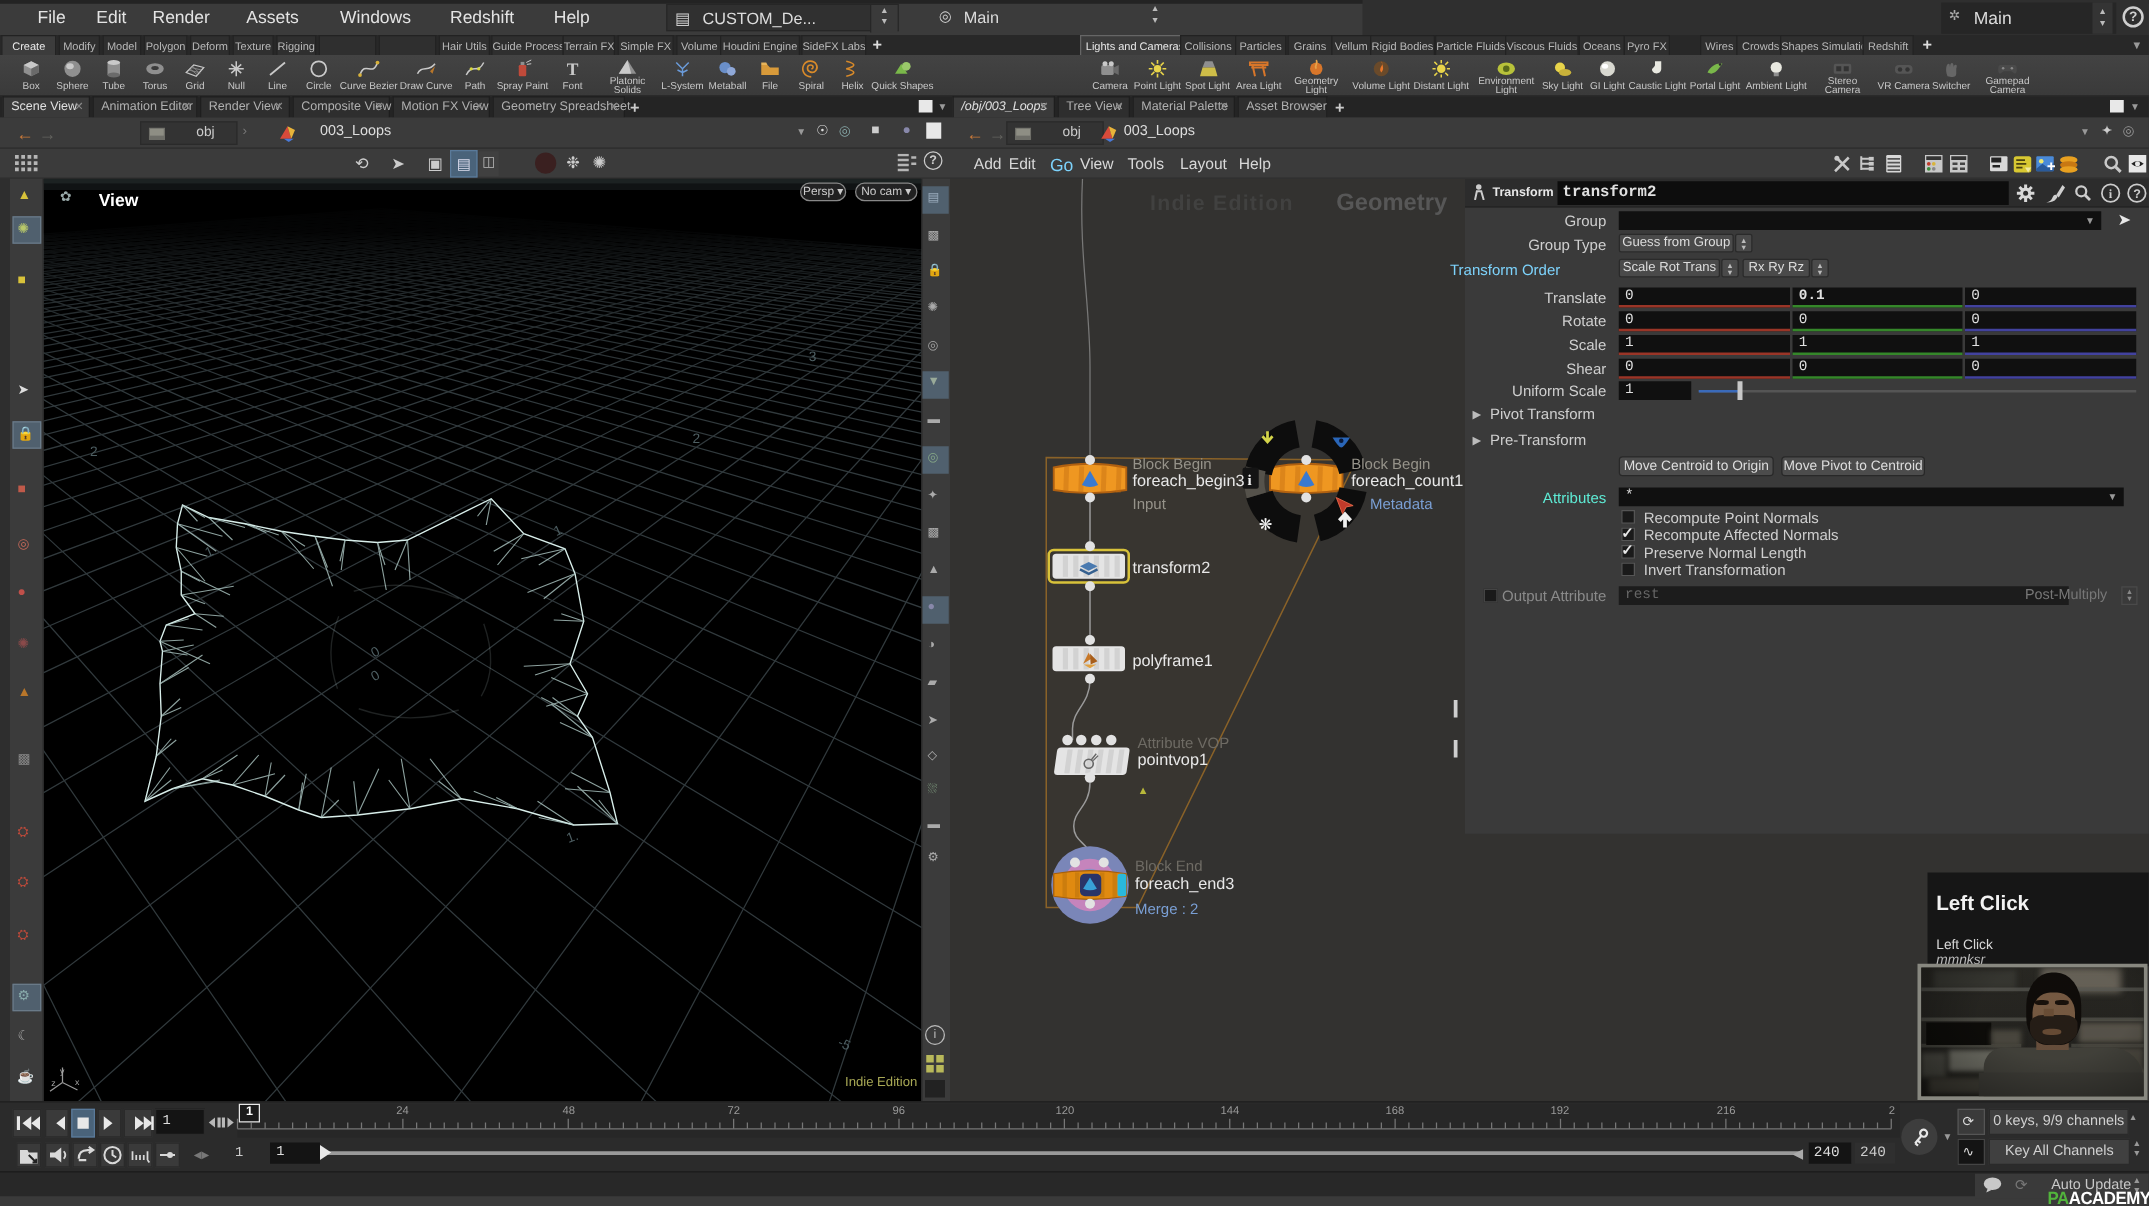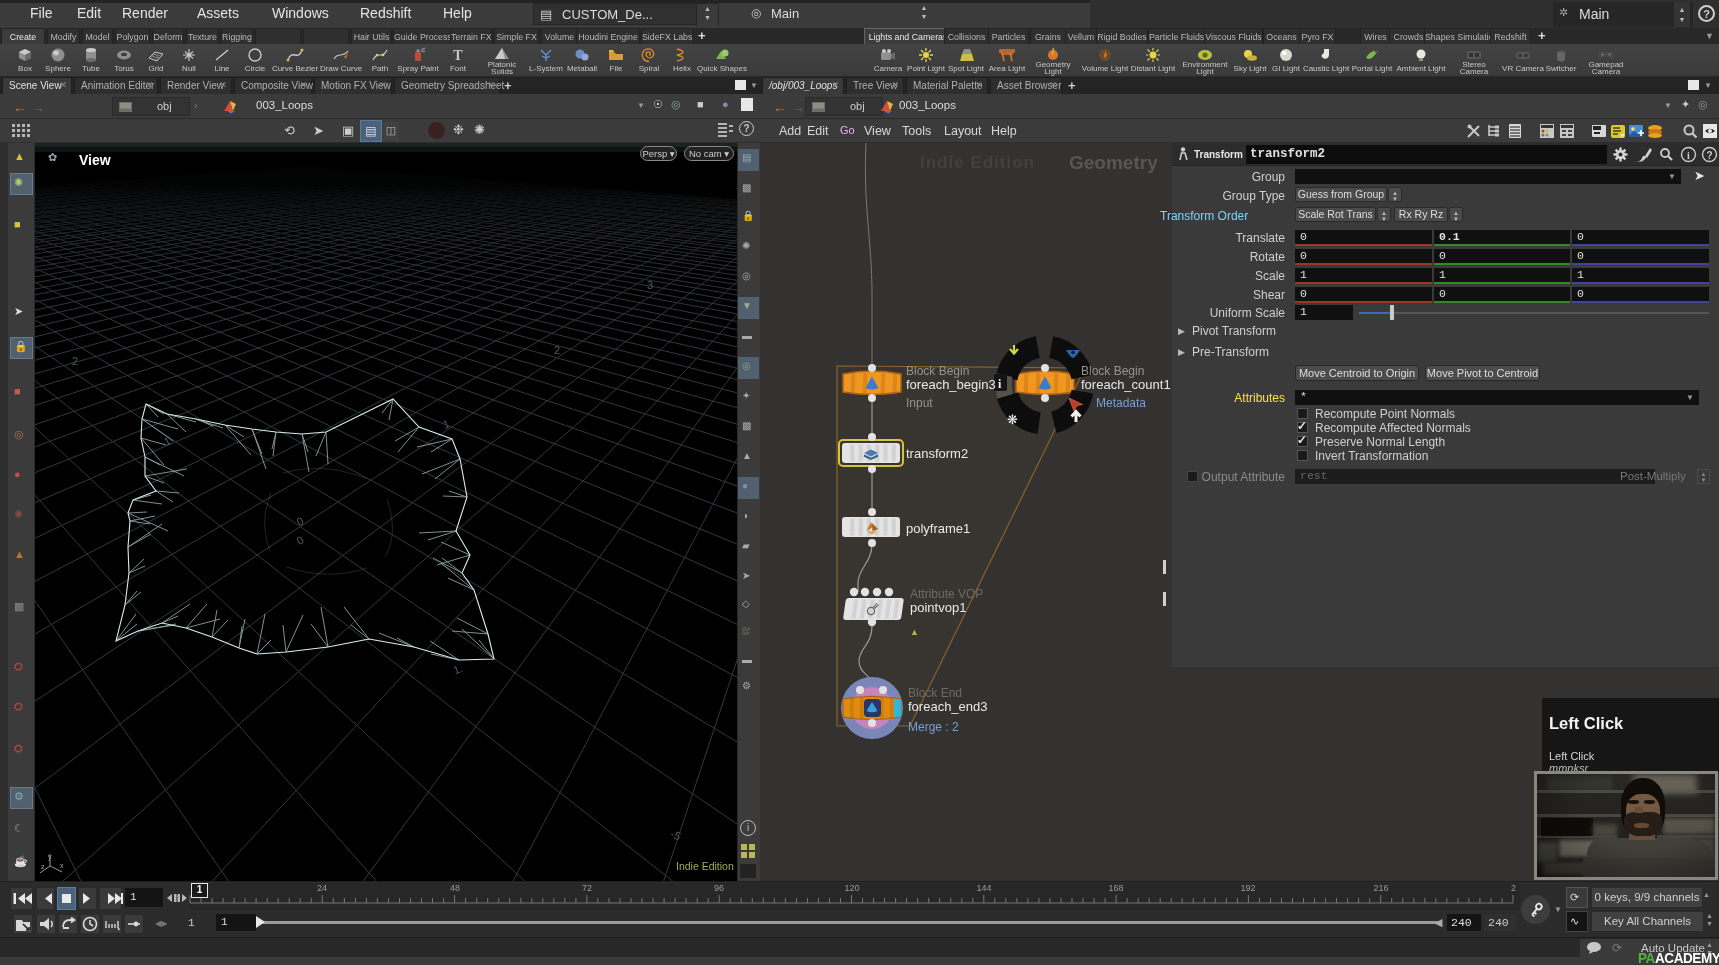--- a/index.html
+++ b/index.html
@@ -784,21 +784,21 @@
     </g>
     <g fill="#aaa" font-size="7">
       <text x="10" y="9">y</text>
       <text x="22" y="18">x</text>
       <text x="3" y="19">z</text>
     </g>
   </svg>
 <div style="position:absolute;left:760px;top:119px;width:959px;height:24px;background:#3b3b3b;border-bottom:1px solid #2e2e2e"></div>
 <div class="tx" style="left:779px;top:124px;font-size:12.5px;color:#d8d8d8">Add</div>
 <div class="tx" style="left:807px;top:124px;font-size:12.5px;color:#d8d8d8">Edit</div>
-<div class="tx" style="left:840px;top:124px;font-size:11px;color:#f0abfc">Go</div>
+<div class="tx" style="left:840px;top:124px;font-size:14px;color:#7dd3fc">Go</div>
 <div class="tx" style="left:864px;top:124px;font-size:12.5px;color:#d8d8d8">View</div>
 <div class="tx" style="left:902px;top:124px;font-size:12.5px;color:#d8d8d8">Tools</div>
 <div class="tx" style="left:944px;top:124px;font-size:12.5px;color:#d8d8d8">Layout</div>
 <div class="tx" style="left:991px;top:124px;font-size:12.5px;color:#d8d8d8">Help</div>
 <svg class="ab" style="left:1466px;top:123px" width="16" height="16" viewBox="0 0 16 16">
     <path d="M2 14 L13 3 M3 3 L13 13" stroke="#c8c8c8" stroke-width="2"></path>
     <circle cx="3.5" cy="3.5" r="2" fill="#c8c8c8"></circle>
   </svg>
 <svg class="ab" style="left:1486px;top:123px" width="16" height="16" viewBox="0 0 16 16">
     <path d="M3 2 L3 13 M3 4 L11 4 M3 8 L11 8 M3 12 L11 12" stroke="#c8c8c8" stroke-width="1.6"></path>
@@ -1088,21 +1088,21 @@
 <div class="tx" style="left:1178px;top:326px;font-size:9px;color:#bbb">▶</div>
 <div class="tx" style="left:1192px;top:324px;font-size:12px;color:#cfcfcf">Pivot Transform</div>
 <div class="tx" style="left:1178px;top:347px;font-size:9px;color:#bbb">▶</div>
 <div class="tx" style="left:1192px;top:345px;font-size:12px;color:#cfcfcf">Pre-Transform</div>
 <div style="position:absolute;left:1295px;top:365px;width:124px;height:16px;background:#4c4c4c;border:1px solid #282828;border-radius:3px">
     <div style="text-align:center;font-size:11px;color:#ddd;line-height:14px">Move Centroid to Origin</div>
   </div>
 <div style="position:absolute;left:1425px;top:365px;width:115px;height:16px;background:#4c4c4c;border:1px solid #282828;border-radius:3px">
     <div style="text-align:center;font-size:11px;color:#ddd;line-height:14px">Move Pivot to Centroid</div>
   </div>
-<div class="tx" style="left:1160px;top:391px;width:125px;text-align:right;font-size:12px;color:#fde047">Attributes</div>
+<div class="tx" style="left:1160px;top:391px;width:125px;text-align:right;font-size:12px;color:#5eead4">Attributes</div>
 <div style="position:absolute;left:1295px;top:390px;width:404px;height:15px;background:#101010;">
     <div class="tx" style="left:5px;top:0px;font-size:11.5px;font-family:'Liberation Mono',monospace;font-weight:normal;color:#e0e0e0">*</div>
   </div>
 <div class="tx" style="left:1686px;top:393px;font-size:8px;color:#999">▼</div>
 <div style="position:absolute;left:1297px;top:408px;width:11px;height:11px;background:#1a1a1a;border:1px solid #555"></div>
 <div class="tx" style="left:1315px;top:407px;font-size:12px;color:#cfcfcf">Recompute Point Normals</div>
 <div style="position:absolute;left:1297px;top:422px;width:11px;height:11px;background:#1a1a1a;border:1px solid #555"></div>
 <div class="tx" style="left:1297px;top:419px;font-size:12px;color:#e8e8e8;font-weight:bold">✓</div>
 <div class="tx" style="left:1315px;top:421px;font-size:12px;color:#cfcfcf">Recompute Affected Normals</div>
 <div style="position:absolute;left:1297px;top:436px;width:11px;height:11px;background:#1a1a1a;border:1px solid #555"></div>

